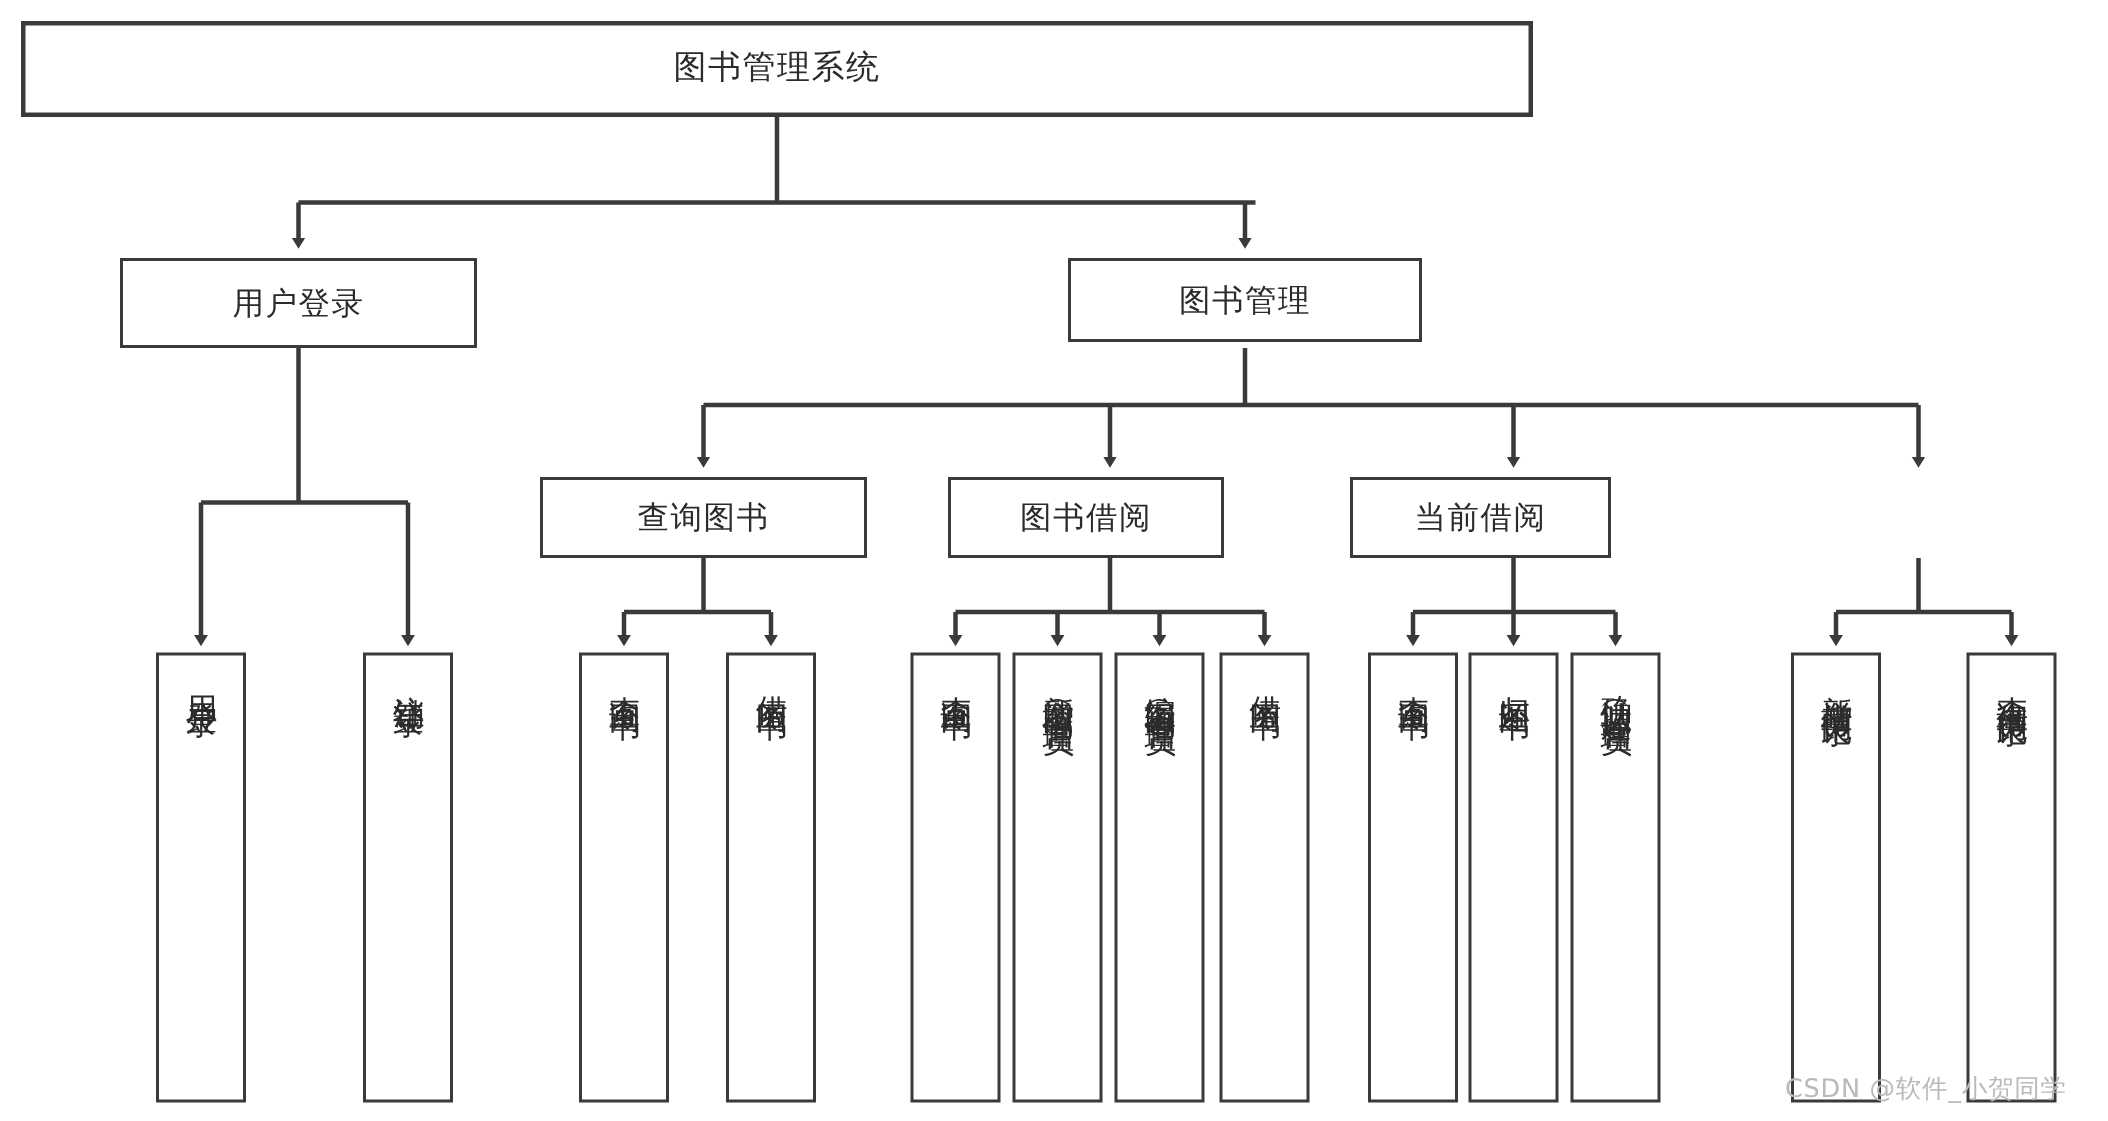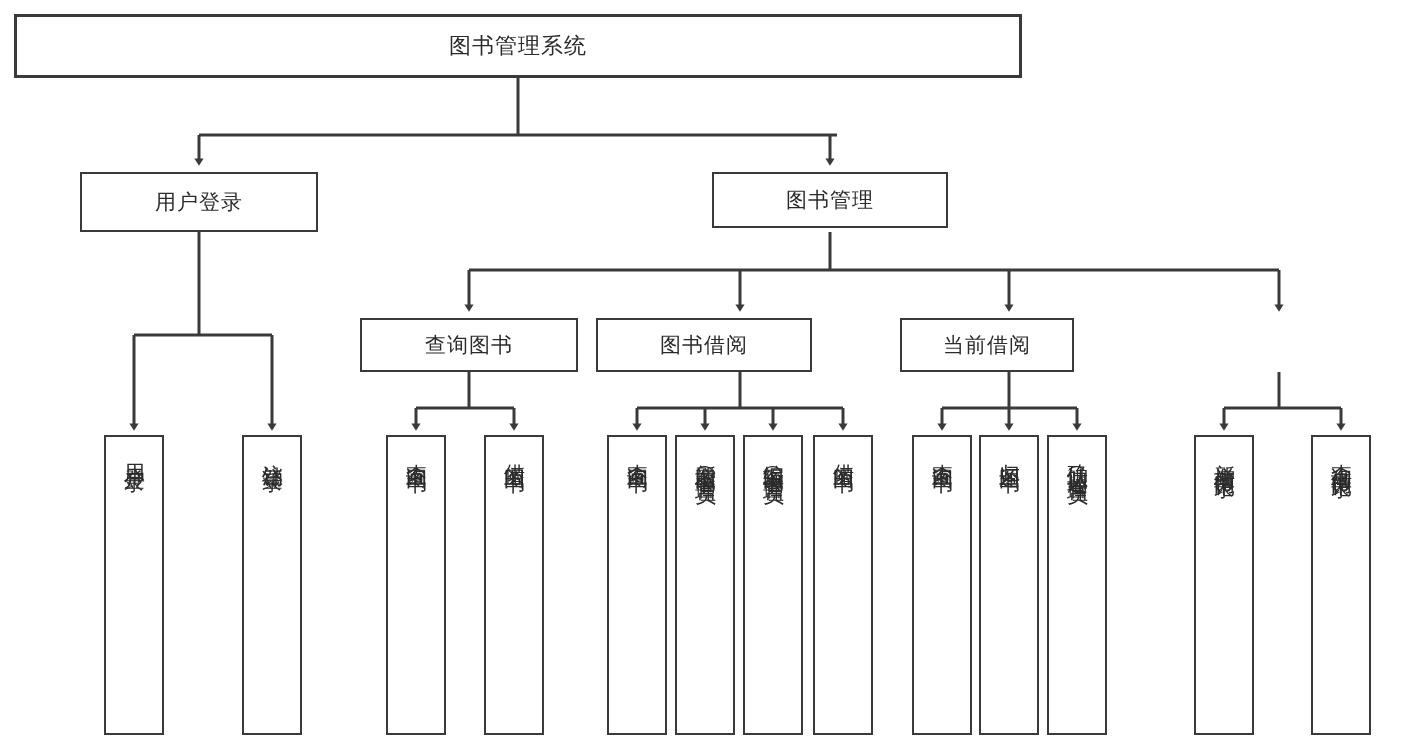--- a/index.html
+++ b/index.html
@@ -80,21 +80,21 @@
   <div class="node" style="left:80px;top:172px;width:238px;height:60px;">
     <span class="lbl h-label">用户登录</span>
   </div>
   <div class="node" style="left:712px;top:172px;width:236px;height:56px;">
     <span class="lbl h-label">图书管理</span>
   </div>
 
   <div class="node" style="left:360px;top:318px;width:218px;height:54px;">
     <span class="lbl h-label">查询图书</span>
   </div>
-  <div class="node" style="left:596px;top:318px;width:216px;height:54px;">
+  <div class="node" style="left:632px;top:318px;width:184px;height:54px;">
     <span class="lbl h-label">图书借阅</span>
   </div>
   <div class="node" style="left:900px;top:318px;width:174px;height:54px;">
     <span class="lbl h-label">当前借阅</span>
   </div>
 
   <div class="node leaf" style="left:104px;top:435px;width:60px;height:300px;">
     <span class="lbl">用户登录</span>
   </div>
   <div class="node leaf" style="left:242px;top:435px;width:60px;height:300px;">
@@ -131,14 +131,15 @@
     <span class="lbl">确认归还（管理员）</span>
   </div>
 
   <div class="node leaf" style="left:1194px;top:435px;width:60px;height:300px;">
     <span class="lbl">新增借阅记录</span>
   </div>
   <div class="node leaf" style="left:1311px;top:435px;width:60px;height:300px;">
     <span class="lbl">查询借阅记录</span>
   </div>
 
+  <div class="watermark">CSDN @软件_小贺同学</div>
 
 </div>
 
 </body></html>

